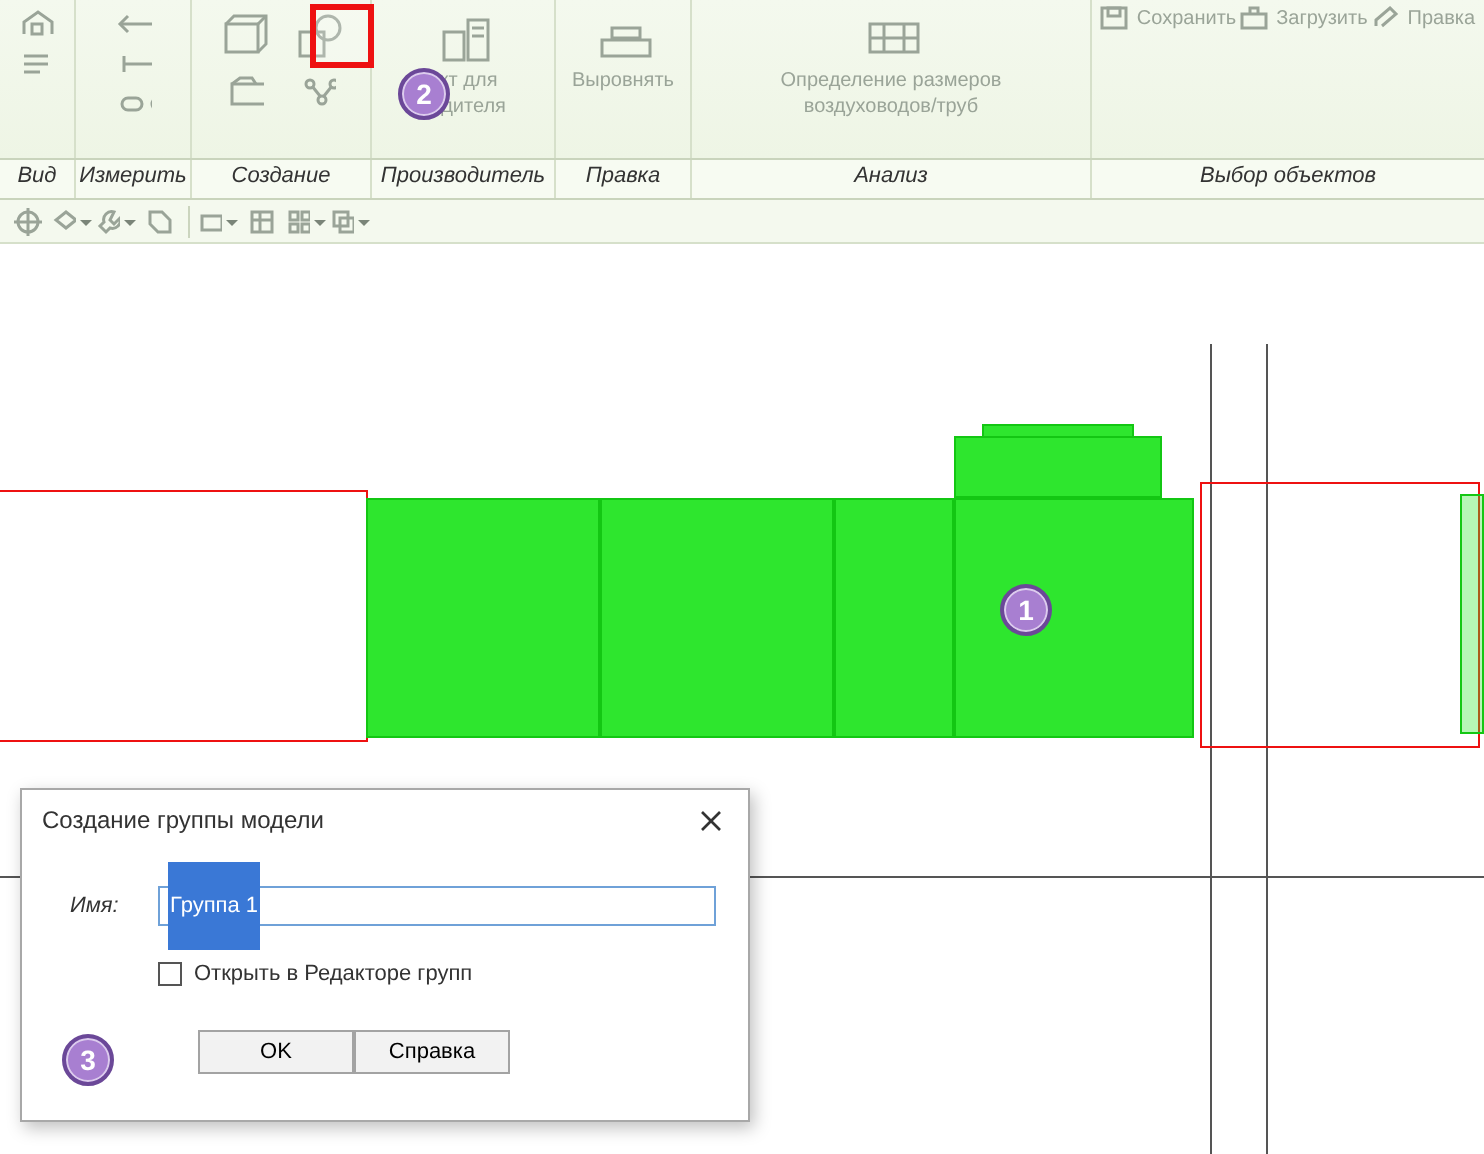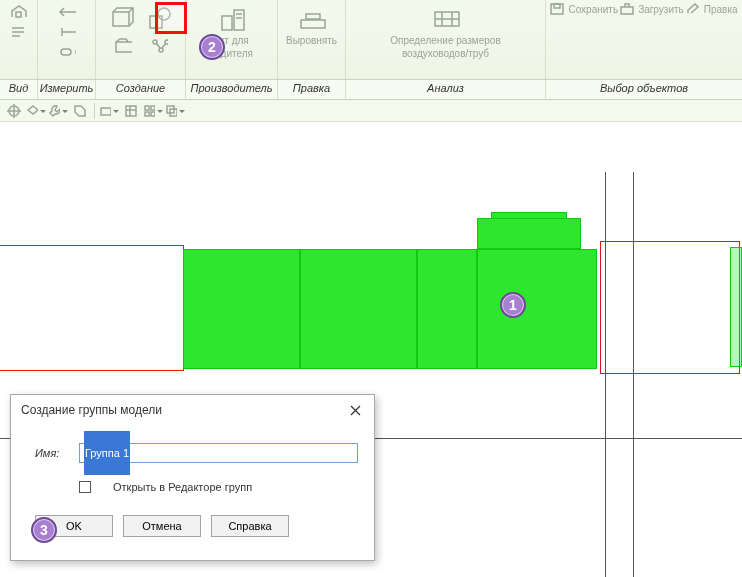--- a/index.html
+++ b/index.html
@@ -168,23 +168,23 @@
     display:flex;align-items:center;justify-content:center;
     font-size:13px;
     cursor:pointer;
   }
   .dialog .body { padding: 18px 16px 10px 24px; }
   .dialog .row { display:flex; align-items:center; margin-bottom:18px;}
   .dialog label { width:44px; font-size:11px;font-style:italic;}
   .dialog .sel {
     background:#3a78d6;color:#fff;padding:16px 1px;
   }
-  .dialog .chkrow{display:flex;align-items:center;gap:22px;margin-left:44px;margin-bottom:22px;}
+  .dialog .chkrow{display:flex;align-items:center;gap:6px;margin-left:44px;margin-bottom:22px;}
   .dialog .chkbox{width:12px;height:12px;border:1px solid #555;background:#fff;}
-  .dialog .btnrow{display:flex;gap:10px;}
+  .dialog .btnrow{display:flex;margin-left:64px;}
   .dialog button{
     width:78px;height:22px;
     background:#f2f2f2;
     border:1px solid #a3a3a3;
     font-size:11px;
     cursor:pointer;
   }
 
   
   .sel-list {
@@ -488,21 +488,20 @@
       <div style="flex:1;height:20px;border:1px solid #6fa1d8;padding:1px 4px;font-size:11px;display:flex;align-items:center">
         <span class="sel">Группа 1</span>
       </div>
     </div>
     <div class="chkrow">
       <div class="chkbox"></div>
       <span>Открыть в Редакторе групп</span>
     </div>
     <div class="btnrow">
       <button>OK</button>
-      <button>Отмена</button>
       <button>Справка</button>
     </div>
   </div>
 
   <div class="step" style="left:20px;top:122px">
       <span>3</span>
     </div>
 </div>
 
 </body></html>

